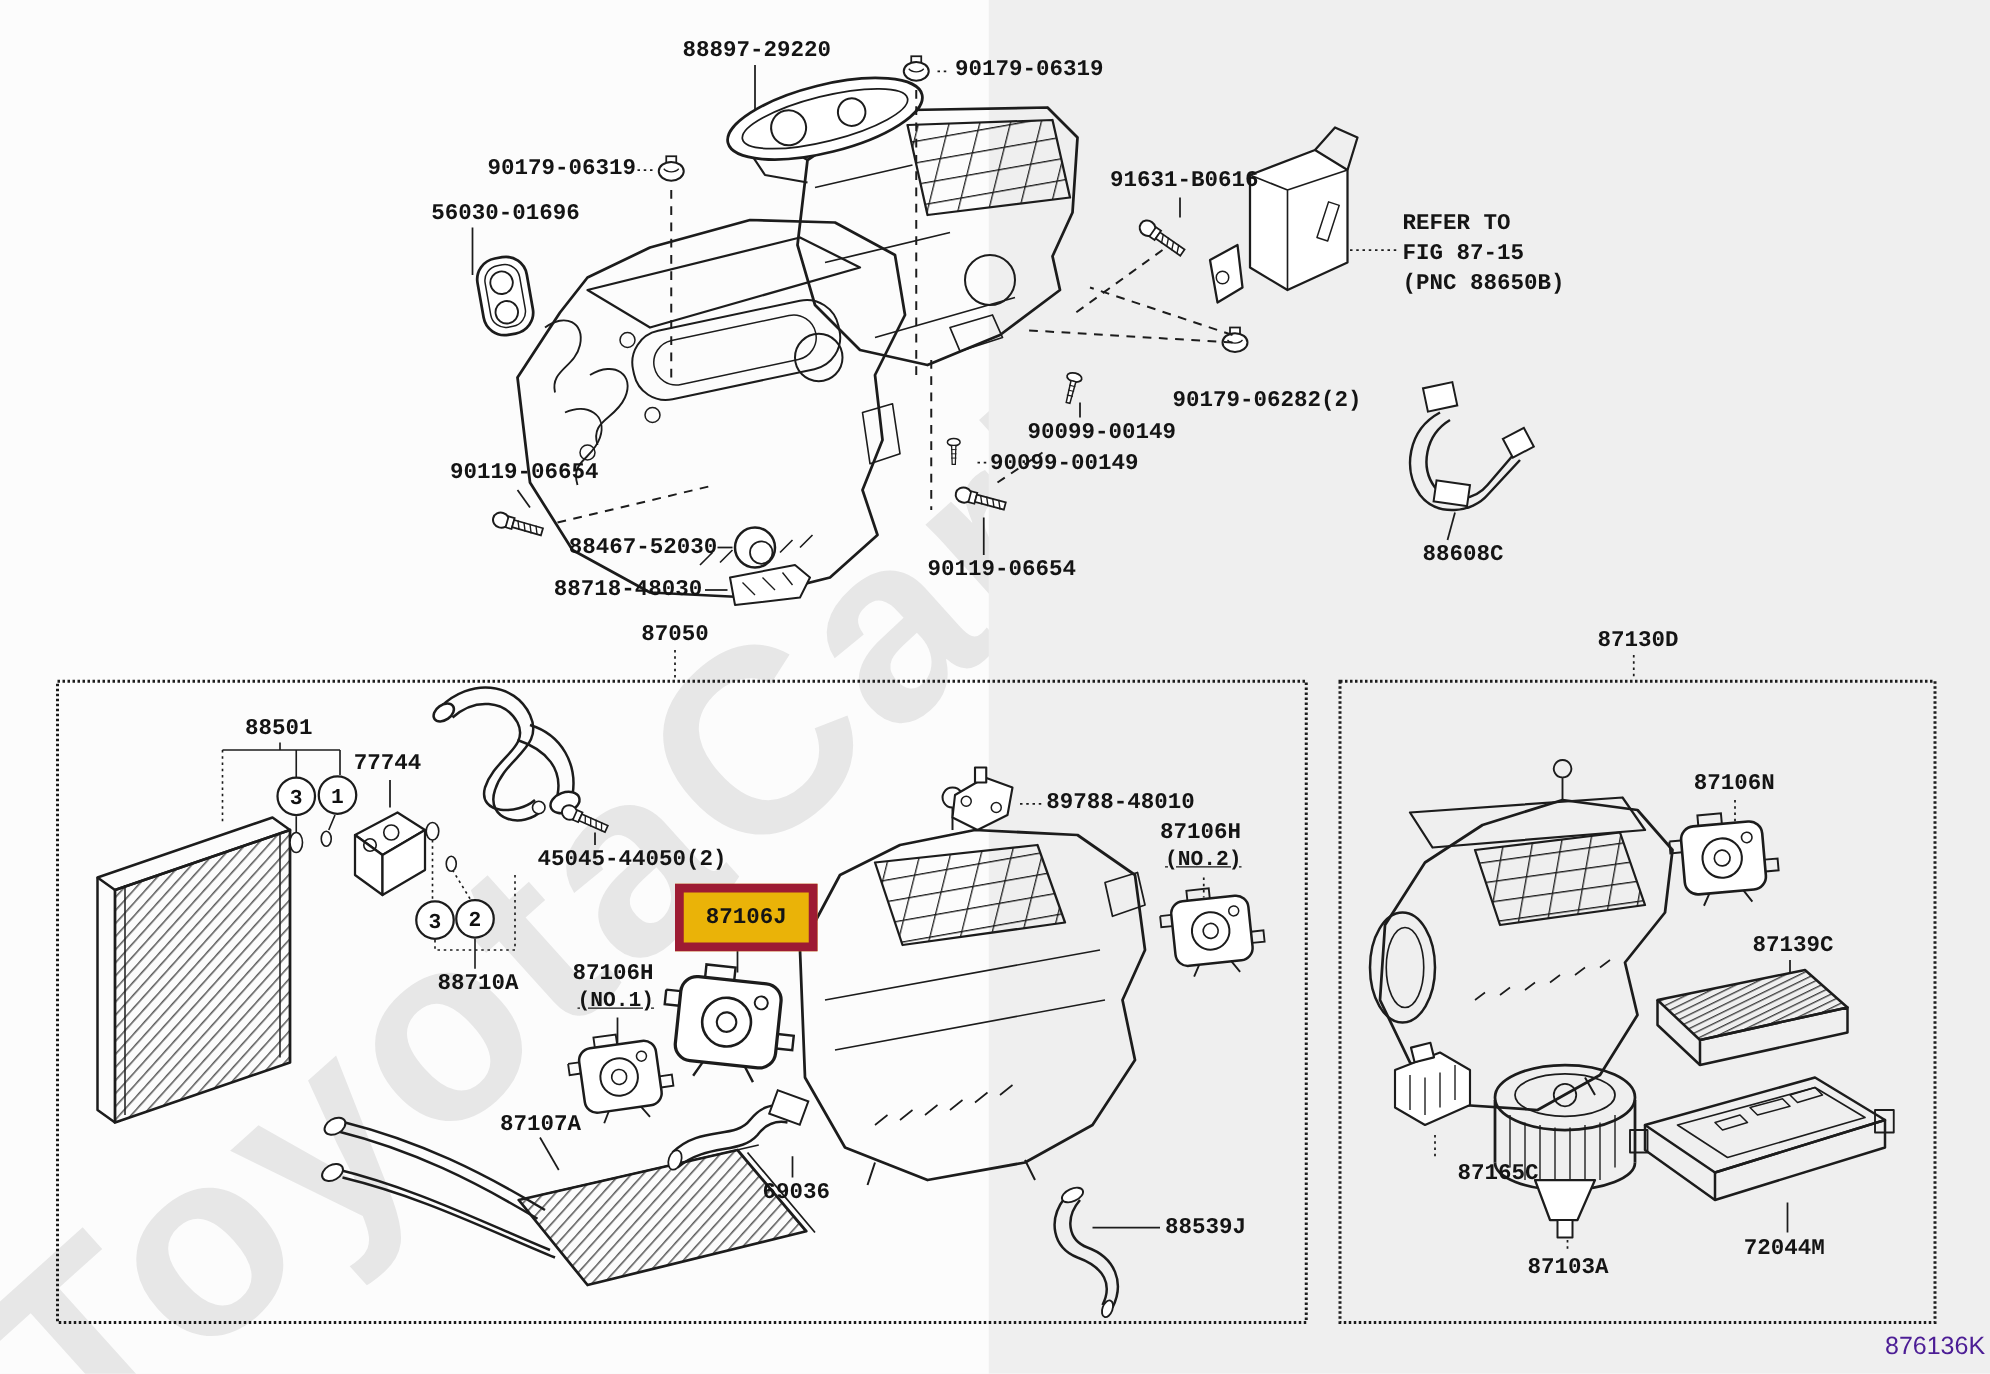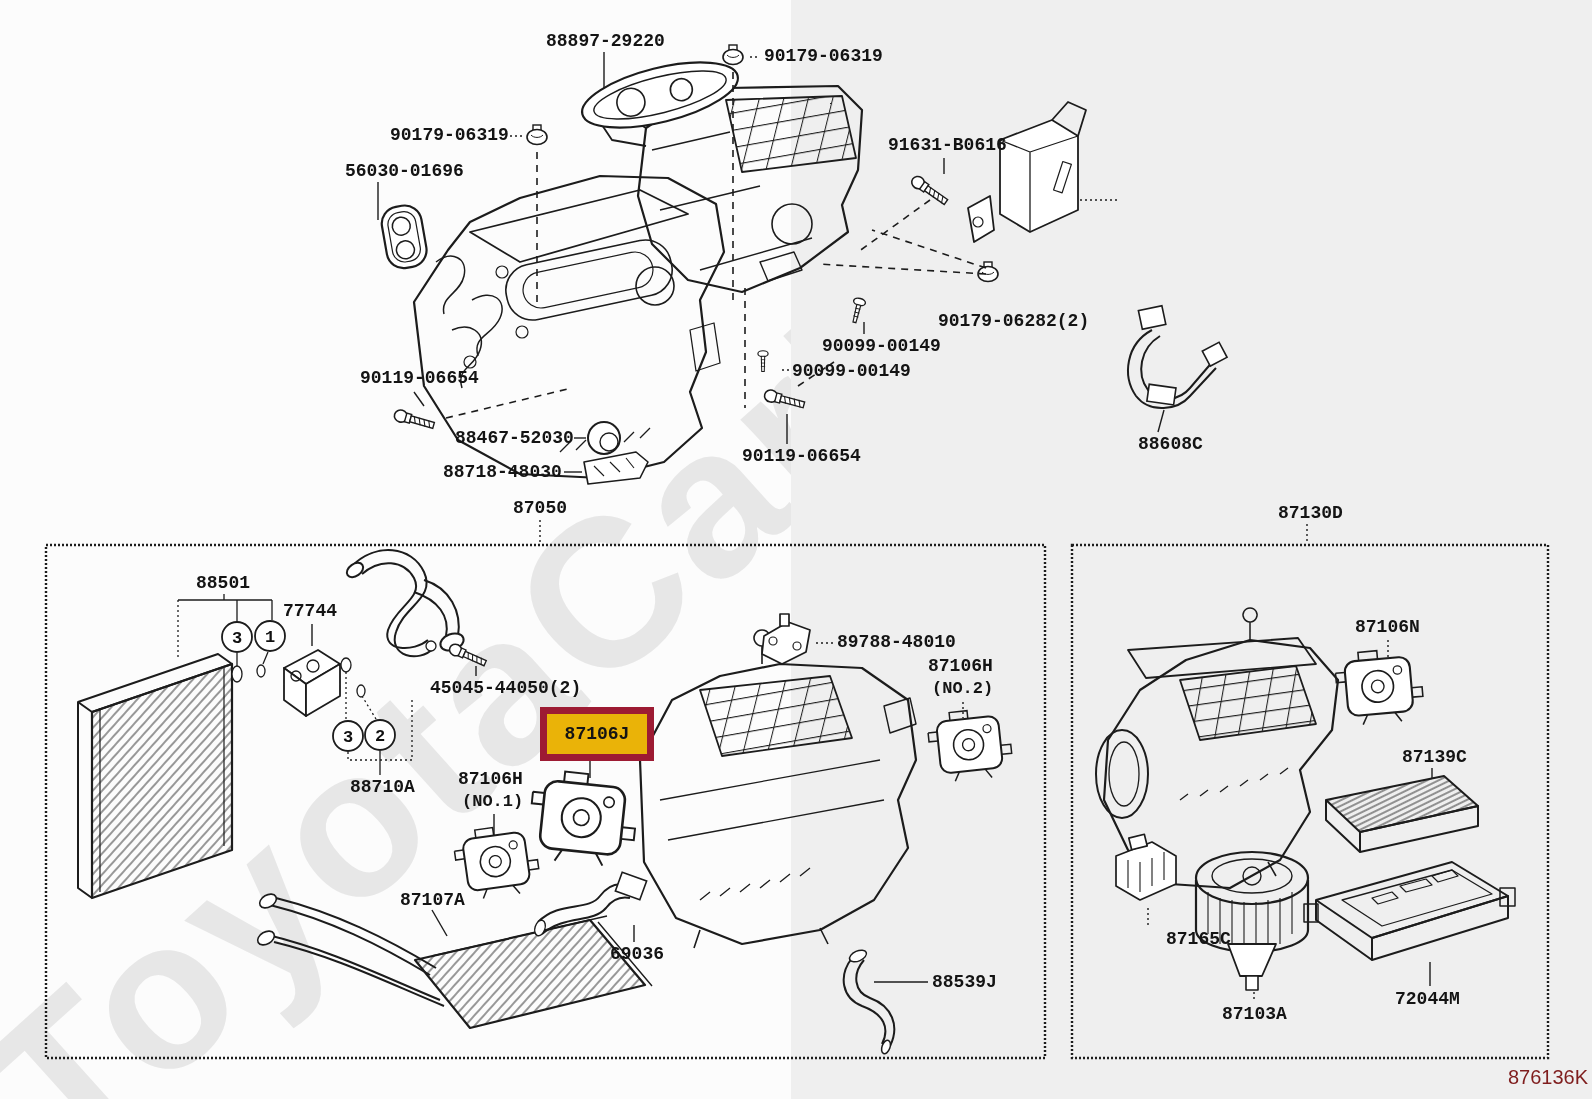--- a/index.html
+++ b/index.html
@@ -5,23 +5,23 @@
   html,body{margin:0;padding:0;background:#fcfcfc;}
   #stage{position:relative;width:1592px;height:1099px;overflow:hidden;
          font-family:"Liberation Mono",monospace;color:#111;}
   .wm{position:absolute;left:-60px;top:1030px;font:700 210px "Liberation Sans",sans-serif;
       color:#e7e7e7;white-space:nowrap;transform:rotate(-42deg);transform-origin:0 0;
       letter-spacing:6px;z-index:1;user-select:none;}
   .shade{position:absolute;left:791px;top:0;width:801px;height:1099px;background:#efefef;z-index:2;}
   svg.art{position:absolute;left:0;top:0;z-index:3;}
   .plabel{position:absolute;z-index:4;font:700 18px "Liberation Mono",monospace;
           color:#141414;white-space:nowrap;line-height:20px;}
-  .plabel.small{font-size:17px;}
+  .plabel.small{font-size:17px;text-decoration:underline;}
   .refer{line-height:24px;}
-  .figcode{font:400 20px "Liberation Sans",sans-serif;color:#7f1d1d;}
+  .figcode{font:400 20px "Liberation Sans",sans-serif;color:#4c1d95;}
   .hl{position:absolute;z-index:4;display:flex;align-items:center;justify-content:center;
       background:#eab308;}
 </style>
 </head>
 <body>
 
 <div id="stage">
 
   <div class="wm">ToyotaCarMall</div>
   <div class="shade"></div>
@@ -332,20 +332,25 @@
       <path d="M1254,992 V1002" stroke-dasharray="2 3"></path>
       <path d="M1430,962 V986"></path>
     </g>
   </svg>
 
   <div class="plabel" style="left:546px;top:31px">88897-29220</div>
   <div class="plabel" style="left:764px;top:46px">90179-06319</div>
   <div class="plabel" style="left:390px;top:125px">90179-06319</div>
   <div class="plabel" style="left:345px;top:161px">56030-01696</div>
   <div class="plabel" style="left:888px;top:135px">91631-B0616</div>
+  <div class="plabel refer" style="left:1122px;top:167px">
+    <div>REFER TO</div>
+    <div>FIG 87-15</div>
+    <div>(PNC 88650B)</div>
+  </div>
   <div class="plabel" style="left:938px;top:311px">90179-06282(2)</div>
   <div class="plabel" style="left:822px;top:336px">90099-00149</div>
   <div class="plabel" style="left:792px;top:361px">90099-00149</div>
   <div class="plabel" style="left:360px;top:368px">90119-06654</div>
   <div class="plabel" style="left:455px;top:428px">88467-52030</div>
   <div class="plabel" style="left:443px;top:462px">88718-48030</div>
   <div class="plabel" style="left:742px;top:446px">90119-06654</div>
   <div class="plabel" style="left:1138px;top:434px">88608C</div>
   <div class="plabel" style="left:513px;top:498px">87050</div>
   <div class="plabel" style="left:1278px;top:503px">87130D</div>

